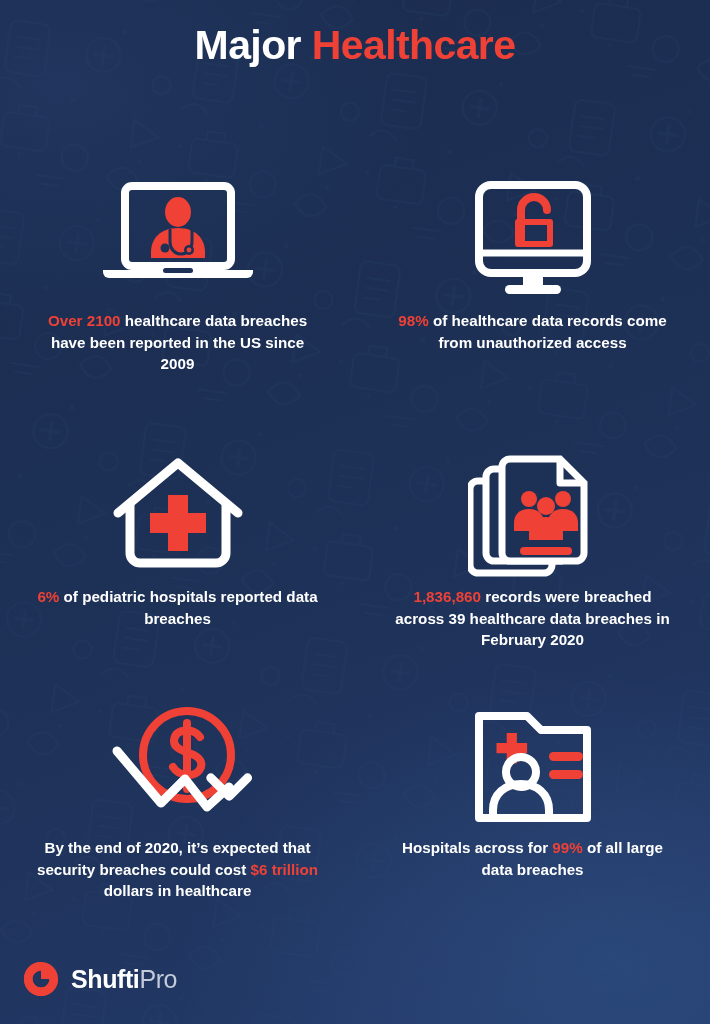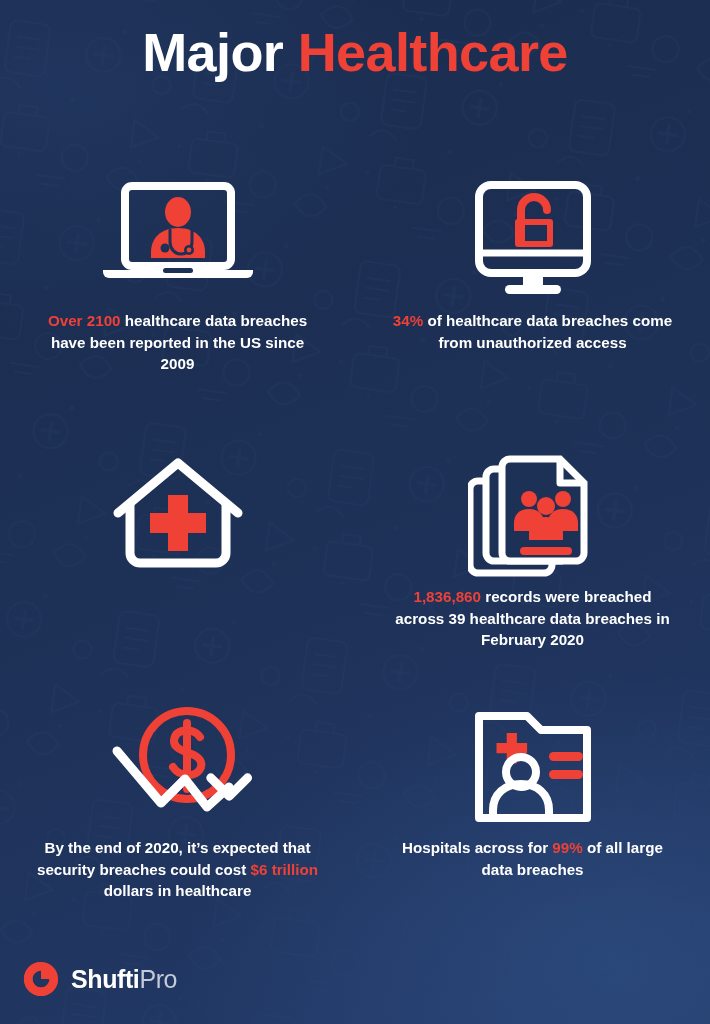--- a/index.html
+++ b/index.html
@@ -24,21 +24,21 @@
     opacity:.40;
     pointer-events:none;
   }
 
   
   .header {
     position:absolute; top:22px; left:0; width:710px;
     text-align:center;
     line-height:1.13;
   }
-  .header .line { display:block; font-size:54px; font-weight:bold; letter-spacing:-0.6px; }
+  .header .line { display:block; font-size:41px; font-weight:bold; letter-spacing:-0.6px; }
   .w { color:#ffffff; }
   .r { color:#ef4136; }
 
   
   .grid {
     position:absolute; top:170px; left:0; width:710px; height:760px;padding-left:32px;
   }
   .cell { position:absolute; width:355px; }
   .cell.left  { left:0; }
   .cell.right { left:355px; }
@@ -148,31 +148,34 @@
           <rect x="38" y="106" width="56" height="9" rx="4.5" fill="#ffffff"></rect>
 
           <g stroke="#ef4136" fill="none" stroke-width="8">
             <rect x="48" y="40" width="38" height="28" rx="3" fill="#ef4136" stroke="none"></rect>
             <path d="M54 40 v-9 a13 13 0 0 1 26 0" stroke-linecap="round"></path>
           </g>
           <rect x="58" y="46" width="22" height="16" fill="#1d3055"></rect>
         </svg>
       </div>
       <div class="caption cap-pad-wide">
-        <span class="hl">34%</span><span> of healthcare data breaches come from unauthorized access</span>
+        <span class="hl">98%</span><span> of healthcare data records come from unauthorized access</span>
       </div>
     </div>
 
     <div class="cell left row2">
       <div class="icon-wrap">
         <svg width="136" height="122" viewBox="0 0 136 122">
           <path d="M8 58 L68 8 L128 58" fill="none" stroke="#ffffff" stroke-width="9" stroke-linecap="round" stroke-linejoin="round"></path>
           <path d="M20 50 v48 a10 10 0 0 0 10 10 h76 a10 10 0 0 0 10 -10 v-48" fill="none" stroke="#ffffff" stroke-width="9" stroke-linecap="round"></path>
           <path d="M58 40 h20 v18 h18 v20 h-18 v18 h-20 v-18 h-18 v-20 h18 z" fill="#ef4136"></path>
         </svg>
+      </div>
+      <div class="caption">
+        <span class="hl">6%</span><span> of pediatric hospitals reported data breaches</span>
       </div>
     </div>
 
     <div class="cell right row2">
       <div class="icon-wrap">
         <svg width="130" height="130" viewBox="0 0 130 130">
 
           <path d="M10 30 h52 l22 22 v62 a8 8 0 0 1 -8 8 h-66 a8 8 0 0 1 -8 -8 v-76 a8 8 0 0 1 8 -8 z" fill="#1d3055" stroke="#ffffff" stroke-width="7"></path>
           <path d="M26 18 h52 l22 22 v62 a8 8 0 0 1 -8 8 h-66 a8 8 0 0 1 -8 -8 v-76 a8 8 0 0 1 8 -8 z" fill="#1d3055" stroke="#ffffff" stroke-width="7"></path>
 

